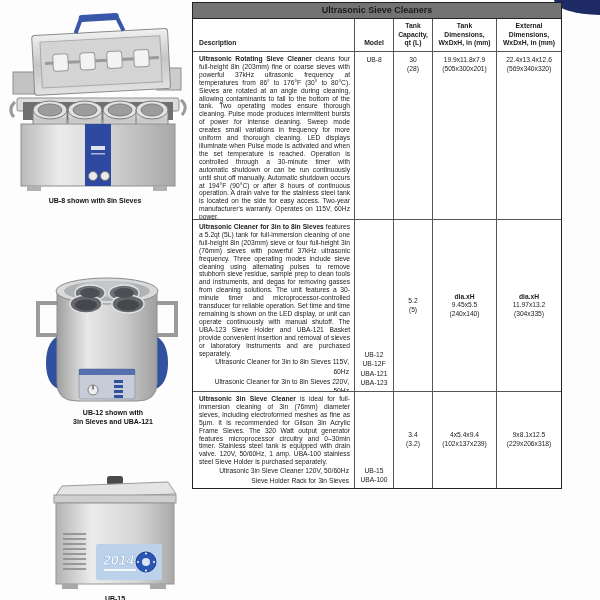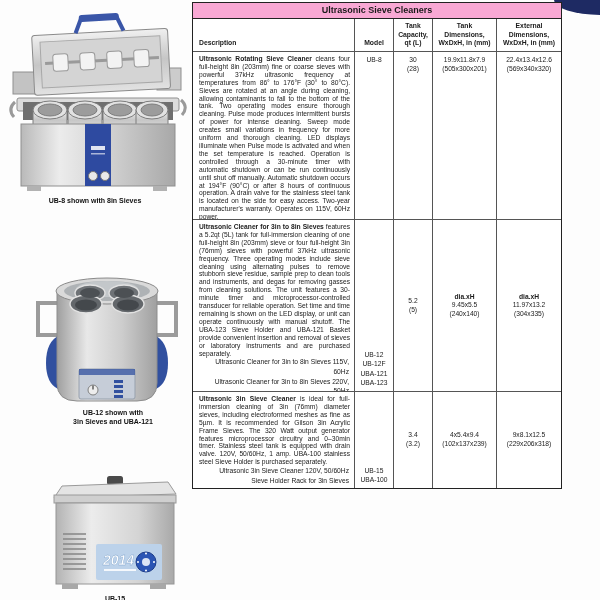--- a/index.html
+++ b/index.html
@@ -14,21 +14,21 @@
     position:absolute;top:0;right:0;width:46px;height:15px;
     background:#1e2a63;border-bottom-left-radius:46px 15px;
   }
 
   
   .ptable{
     position:absolute;left:192px;top:2px;width:368px;
     border:1px solid #222;background:#fff;
   }
   .ptitle{
-    height:15px;background:#f9a8d4;border-bottom:1px solid #222;
+    height:15px;background:#737373;border-bottom:1px solid #222;
     font-size:9px;font-weight:bold;text-align:center;line-height:15px;
   }
   .grid{
     display:grid;
     grid-template-columns:162px 39px 39px 64px 64px;
     grid-template-rows:33px 168px 172px 96px;
   }
   .cell{
     border-right:1px solid #555;border-bottom:1px solid #555;
     overflow:hidden;box-sizing:border-box;

